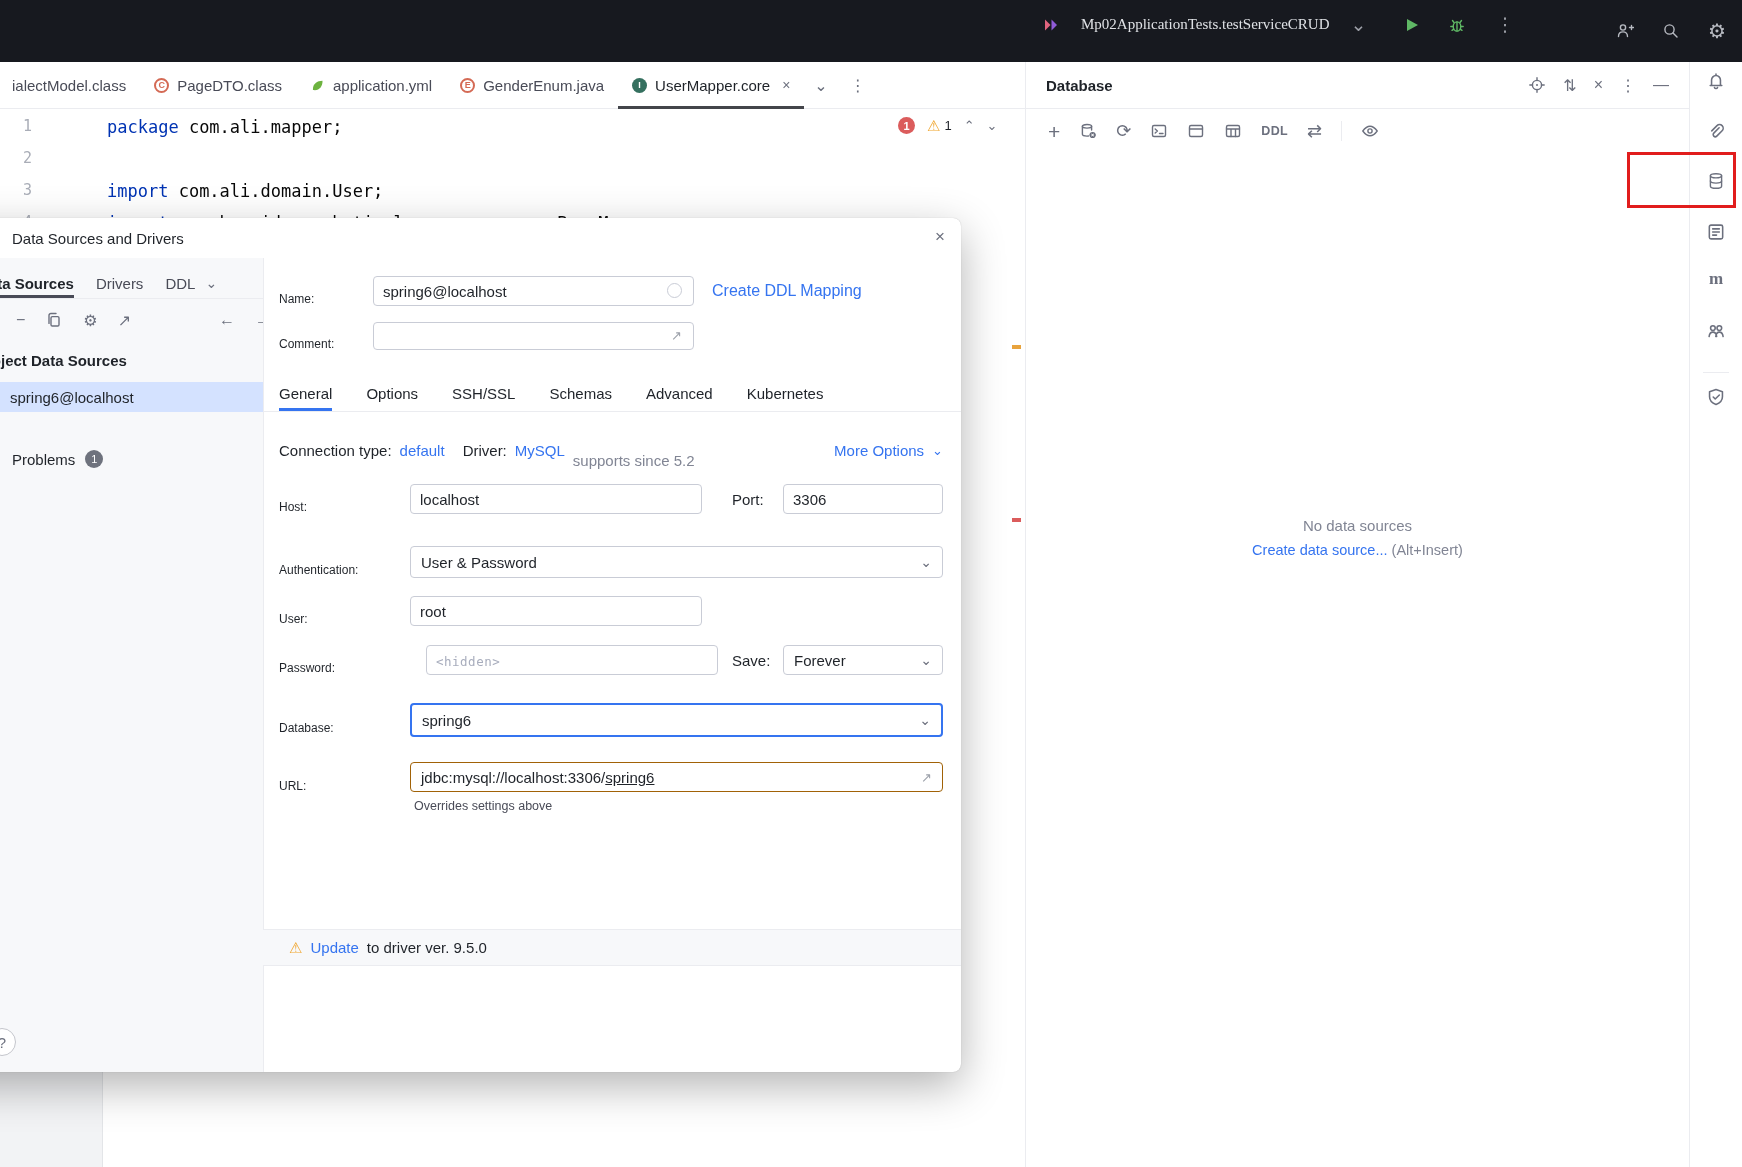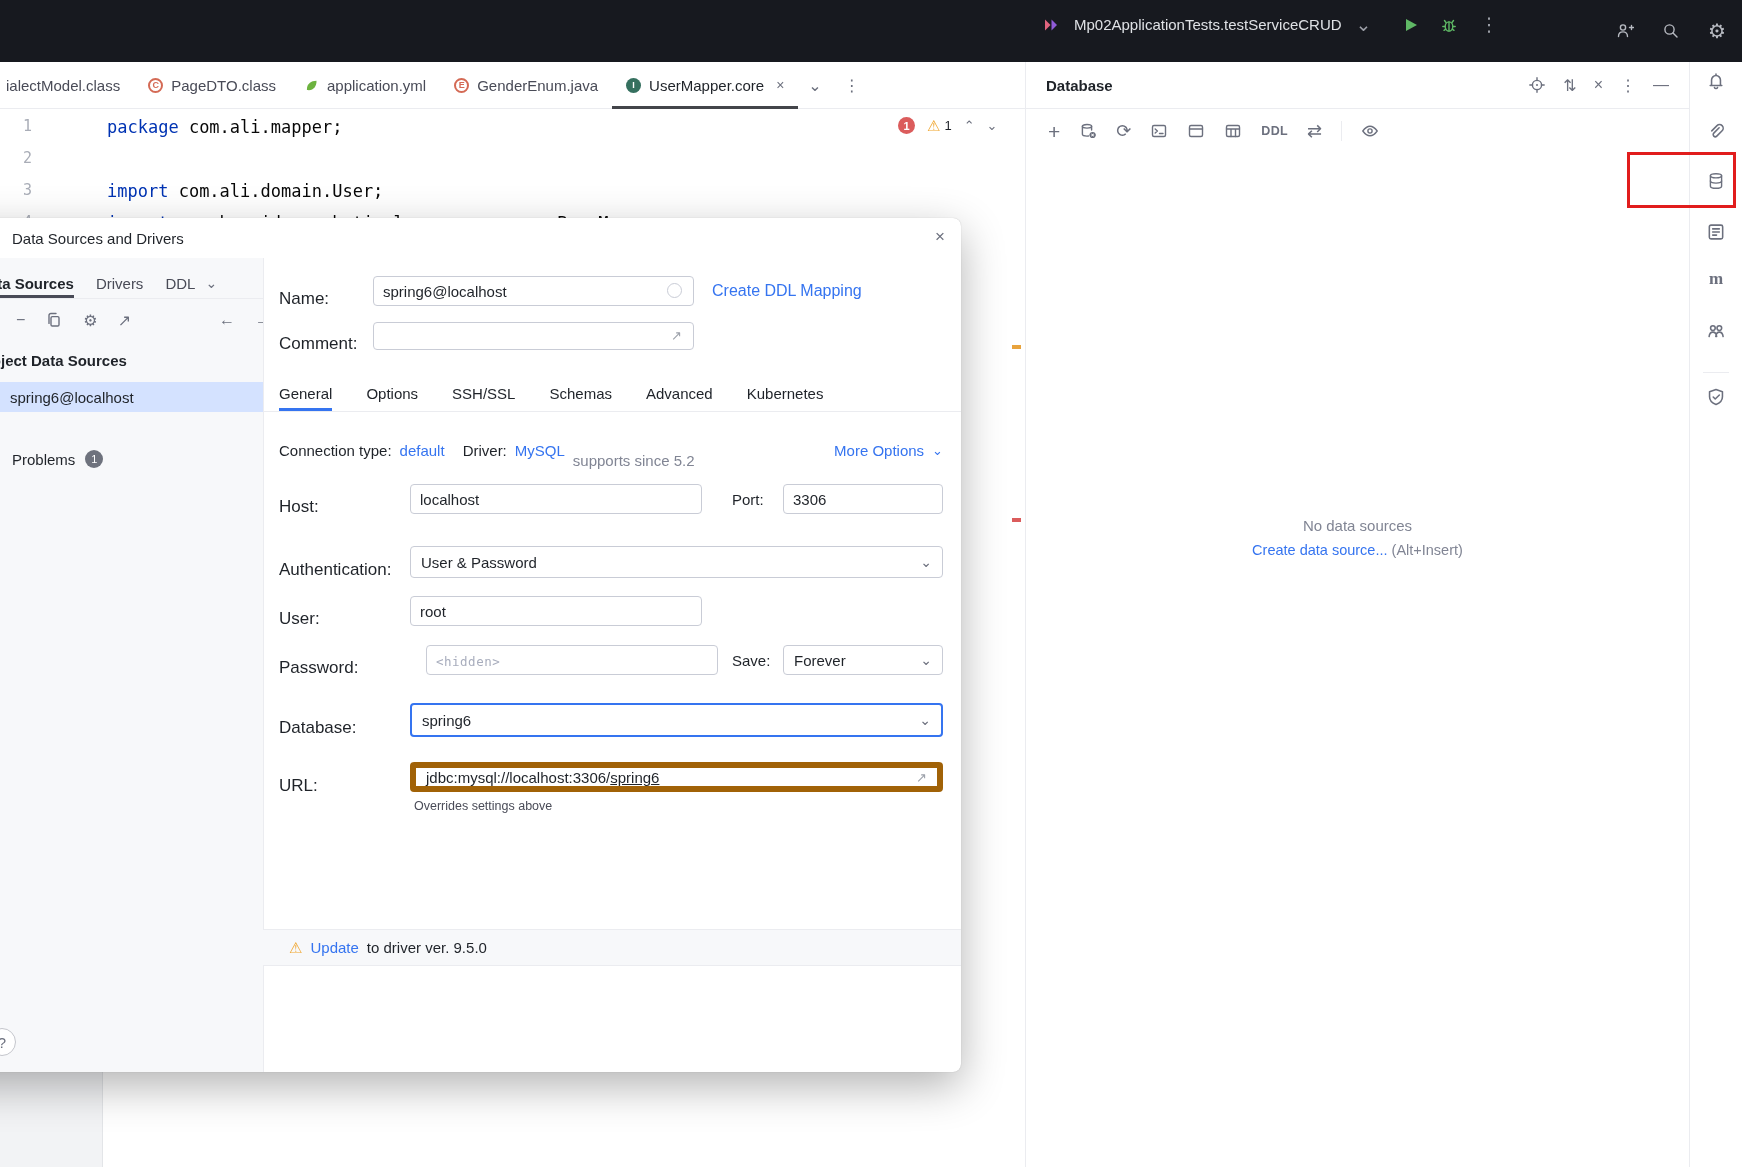--- a/index.html
+++ b/index.html
@@ -1,22 +1,22 @@
 <!DOCTYPE html>
 <html><head>
 <meta charset="utf-8">
 <style>
   html,body{margin:0;padding:0;}
   body{width:1742px;height:1167px;position:relative;overflow:hidden;background:#fff;
        font-family:"Liberation Sans",sans-serif;color:#1f2329;}
 
   
   .topbar{position:absolute;top:0;left:0;width:1742px;height:62px;background:#17191f;}
-  .run-widget{position:absolute;left:1042px;top:0;height:49px;display:flex;align-items:center;gap:14px;
-              color:#dfe1e5;font-size:15px;}
+  .run-widget{position:absolute;left:1042px;top:0;height:49px;display:flex;align-items:center;gap:21px;
+              color:#dfe1e5;font-size:15px;font-family:Liberation Serif, serif;}
   .topbar-right{position:absolute;right:16px;top:0;height:62px;display:flex;align-items:center;gap:28px;color:#b7bac1;}
   .tb-ic{font-size:19px;line-height:1;color:#9da0a8;cursor:default;}
   .svgic{width:18px;height:18px;fill:none;stroke:currentColor;stroke-width:1.4;stroke-linecap:round;stroke-linejoin:round;}
   .svgic.lg{width:20px;height:20px;}
 
   
   .tabbar{position:absolute;top:62px;left:0;width:1025px;height:46px;background:#fff;
           border-bottom:1px solid #ebecf0;display:flex;align-items:stretch;}
   .tab{display:flex;align-items:center;gap:8px;padding:0 14px;font-size:15px;color:#494b57;position:relative;white-space:nowrap;}
   .tab.active{color:#1f2329;}
@@ -85,39 +85,39 @@
   .lt-spacer{width:48px;}
   .dlg-section{position:absolute;top:94px;left:38px;font-weight:bold;font-size:15px;color:#1f2329;}
   .dlg-selrow{position:absolute;top:124px;left:0;right:0;height:30px;background:#d4e2ff;display:flex;align-items:center;
               padding-left:72px;font-size:15px;color:#1f2329;}
   .dlg-problems{position:absolute;top:192px;left:74px;display:flex;align-items:center;gap:10px;font-size:15px;color:#1f2329;}
   .pbadge{width:18px;height:18px;border-radius:50%;background:#6e727d;color:#fff;font:11px "Liberation Sans",sans-serif;
           display:flex;align-items:center;justify-content:center;}
 
   .dlg-right{position:absolute;left:325px;top:40px;right:0;bottom:0;}
   .frow{position:absolute;left:0;right:0;}
-  .flabel{position:absolute;left:16px;top:0;bottom:0;display:flex;align-items:center;font-size:17px;color:#1f2329;margin-top:16px;}
+  .flabel{position:absolute;left:16px;top:0;bottom:0;display:flex;align-items:center;font-size:12px;color:#1f2329;margin-top:16px;}
   .flabel2{position:absolute;left:469px;top:0;bottom:0;display:flex;align-items:center;font-size:15px;color:#1f2329;}
   .inp{position:absolute;border:1px solid #c9ccd6;border-radius:4px;font:15px "Liberation Sans",sans-serif;color:#1f2329;
        padding:0 9px;background:#fff;box-sizing:border-box;}
   .pwd::placeholder{font-family:"DejaVu Sans Mono",monospace;font-size:12.5px;color:#a8adbd;letter-spacing:.5px;}
   .status-circle{position:absolute;left:404px;top:7px;width:15px;height:15px;border:1.5px solid #c9ccd6;border-radius:50%;box-sizing:border-box;}
   .mini-ic{position:absolute;color:#9da2ab;font-size:13px;}
   .ftabs{position:absolute;top:118px;left:0;right:0;height:35px;border-bottom:1px solid #ebecf0;display:flex;gap:34px;
          padding-left:16px;font-size:15px;color:#1f2329;}
   .ftab{position:relative;display:flex;align-items:center;}
   .ftab.active::after{content:"";position:absolute;left:0;right:0;bottom:0;height:3px;background:#3574f0;}
   .connrow{position:absolute;top:180px;left:0;right:0;height:24px;display:flex;align-items:center;gap:8px;
            padding:0 18px 0 16px;font-size:15px;}
   .gray{color:#818594;margin-top:20px;}
   .sel{position:absolute;border:1px solid #c9ccd6;border-radius:4px;background:#fff;display:flex;align-items:center;
        padding:0 10px;font-size:15px;box-sizing:border-box;color:#1f2329;}
   .sel .chev{margin-left:auto;color:#6c707e;font-size:14px;line-height:1;}
   .sel.focused{border:2px solid #3574f0;}
-  .urlbox{position:absolute;border:6px solid #a16207;border-radius:4px;background:#fff;display:flex;align-items:center;
+  .urlbox{position:absolute;border:1px solid #a16207;border-radius:4px;background:#fff;display:flex;align-items:center;
           padding:0 10px;font-size:15px;box-sizing:border-box;color:#1f2329;}
   .urlbox .udb{text-decoration:underline;}
   .urlbox .exp{margin-left:auto;color:#9da2ab;font-size:13px;}
   .fnote{position:absolute;top:541px;left:151px;font-size:12.5px;color:#494b57;}
   .warnrow{position:absolute;top:671px;left:0;right:0;height:37px;background:#f7f8fa;border-top:1px solid #ebecf0;
            border-bottom:1px solid #ebecf0;display:flex;align-items:center;gap:8px;padding-left:26px;font-size:15px;box-sizing:border-box;}
   .testrow{position:absolute;top:708px;left:0;right:0;height:47px;display:flex;align-items:center;gap:44px;
            padding:0 20px 0 16px;font-size:15px;}
   .undo-ic{margin-left:auto;color:#6c707e;font-size:18px;}
   .btnrow{position:absolute;top:755px;left:0;right:0;bottom:0;border-top:1px solid #ebecf0;display:flex;align-items:center;
@@ -160,21 +160,21 @@
     </svg>
     <svg class="svgic" viewBox="0 0 18 18">
       <circle cx="7.5" cy="7.5" r="4.6"></circle>
         <path d="M11 11l4 4"></path>
     </svg>
     <span class="tb-ic" style="color:#b7bac1;font-size:20px">⚙</span>
   </div>
 </header>
 
 <div class="tabbar">
-  <div class="tab" style="padding-left:6px">
+  <div class="tab" style="padding-left:12px">
     <span>ialectModel.class</span>
   </div>
   <div class="tab">
     <span class="ticon-ring">C</span>
     <span>PageDTO.class</span>
   </div>
   <div class="tab">
     <svg class="svgic" style="width:15px;height:15px" viewBox="0 0 18 18">
       <path d="M3.5 13.5C3.5 7 8.5 3.6 15 3.4c.2 6.6-3.4 11.2-9.2 11.2-.8 0-1.5-.07-2.3-.2z" fill="#6db33f" stroke="none"></path>
     </svg>

